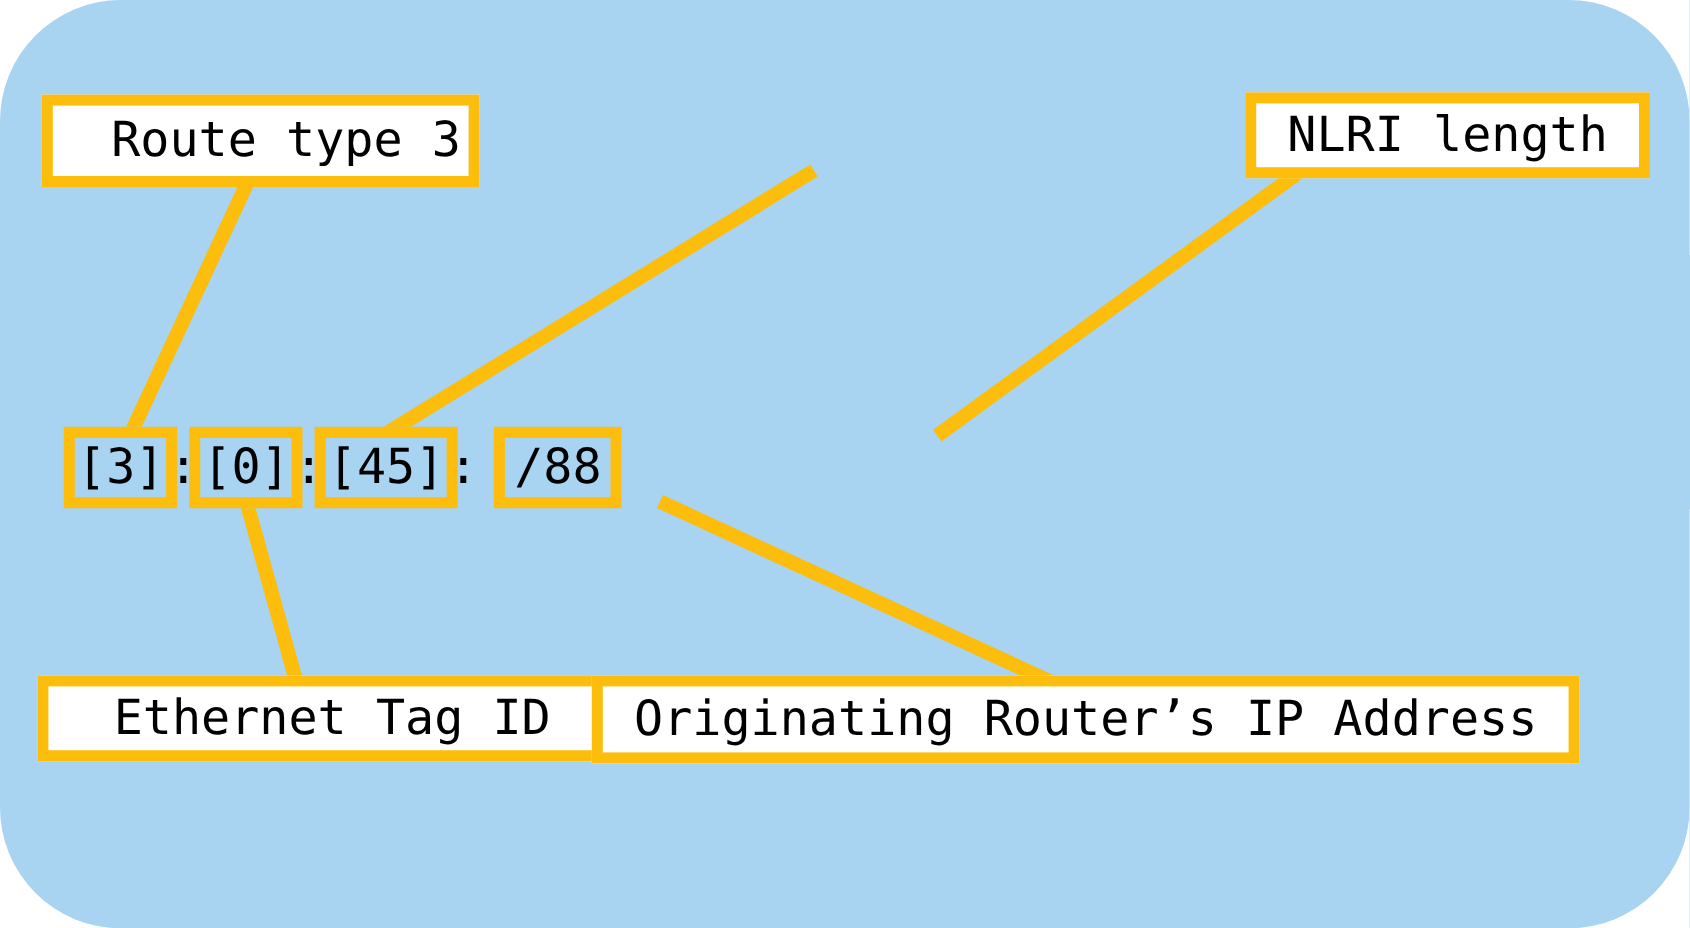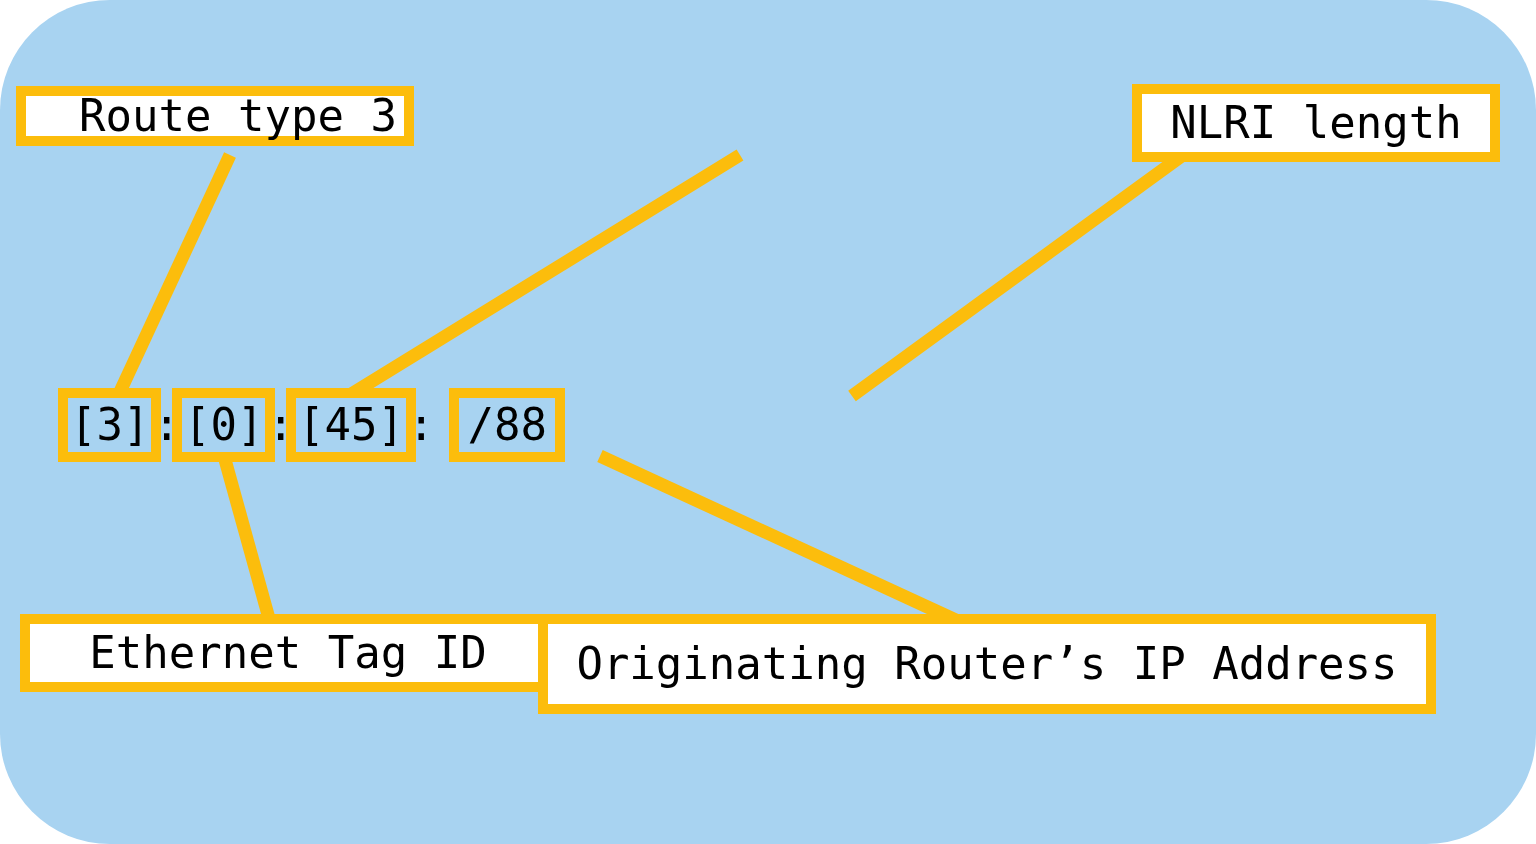--- a/index.html
+++ b/index.html
@@ -35,25 +35,25 @@
     position:absolute;
     background:var(--label-bg);
     border:10px solid var(--accent);
     display:flex;
     align-items:center;
     justify-content:center;
     font-size:44px;
     line-height:1;
     white-space:nowrap;
   }
-  .lbl-route-type   { left:16px;   top:86px;  width:398px; height:60px;padding-left:46px; }
+  .lbl-route-type   { left:38px;   top:86px;  width:398px; height:84px;padding-left:46px; }
   .lbl-ip-addr-len  { left:500px;  top:84px;  width:496px; height:78px; }
   .lbl-nlri-len     { left:1088px; top:84px;  width:368px; height:78px;margin-left:44px; }
-  .lbl-eth-tag      { left:20px;   top:614px; width:536px; height:78px; }
-  .lbl-orig-ip      { left:538px;  top:614px; width:898px; height:100px; }
+  .lbl-eth-tag      { left:34px;   top:614px; width:536px; height:78px; }
+  .lbl-orig-ip      { left:538px;  top:614px; width:898px; height:80px; }
   .route-row{
     position:absolute;
     left:58px;
     top:388px;
     height:74px;
     display:flex;
     align-items:stretch;
     font-size:44px;
     line-height:1;
     white-space:nowrap;

